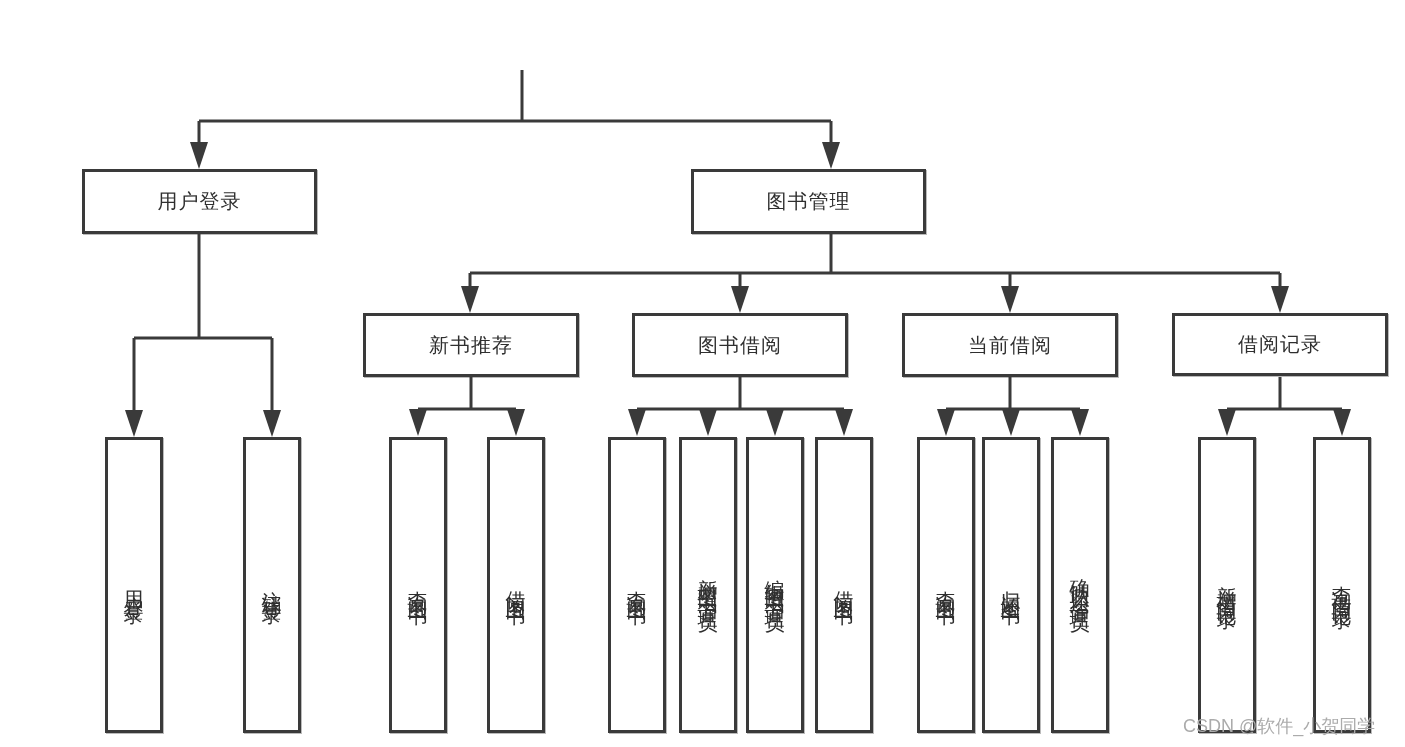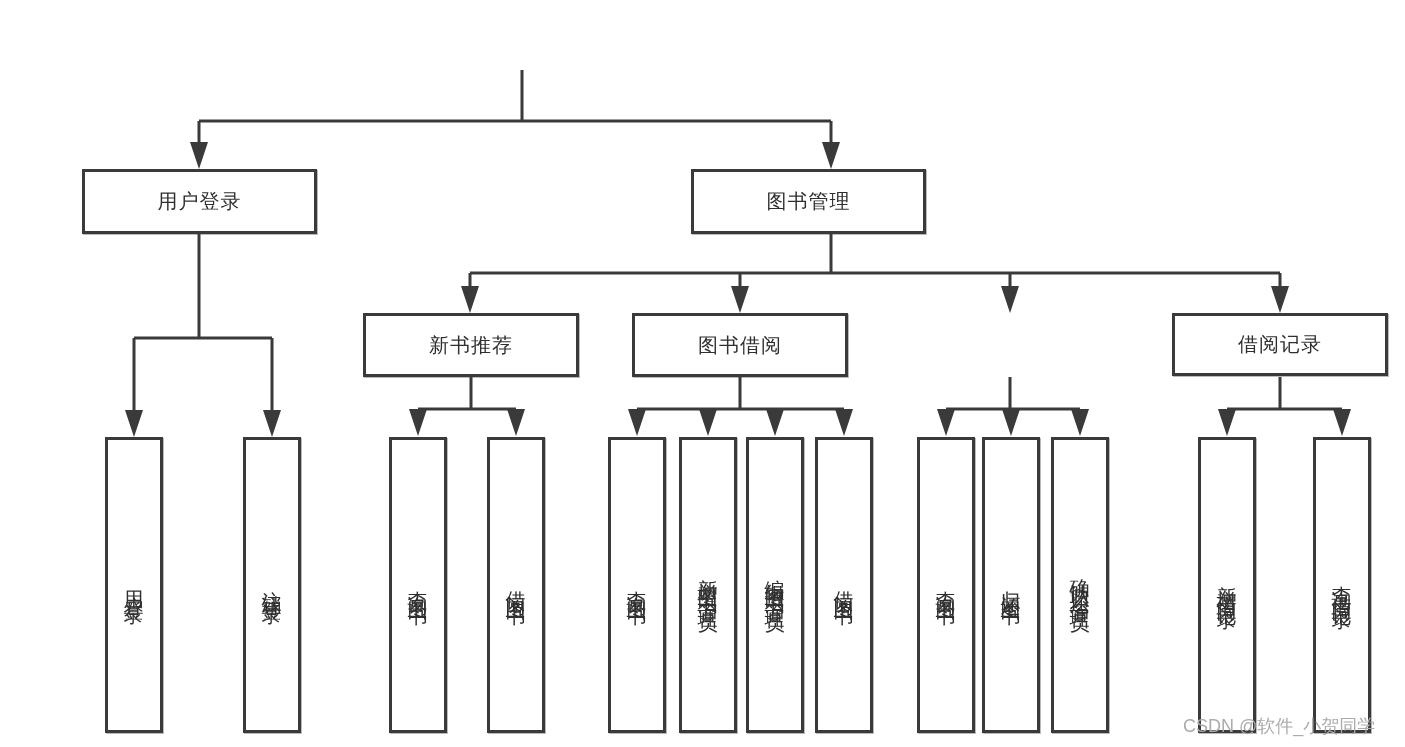--- a/index.html
+++ b/index.html
@@ -97,20 +97,23 @@
   <div class="box h" style="left:691px; top:169px; width:235px; height:65px;">
     <span>图书管理</span>
   </div>
 
   <div class="box h" style="left:632px; top:313px; width:216px; height:64px;">
     <span>图书借阅</span>
   </div>
   <div class="box h" style="left:363px; top:313px; width:216px; height:64px;">
     <span>新书推荐</span>
   </div>
+  <div class="box h" style="left:902px; top:313px; width:216px; height:64px;">
+    <span>当前借阅</span>
+  </div>
   <div class="box h" style="left:1172px; top:313px; width:216px; height:63px;">
     <span>借阅记录</span>
   </div>
 
   <div class="box v" style="left:105px; top:437px; width:58px; height:296px;">
     <span class="vtext">用户登录</span>
   </div>
   <div class="box v" style="left:243px; top:437px; width:58px; height:296px;">
     <span class="vtext">注销登录</span>
   </div>

